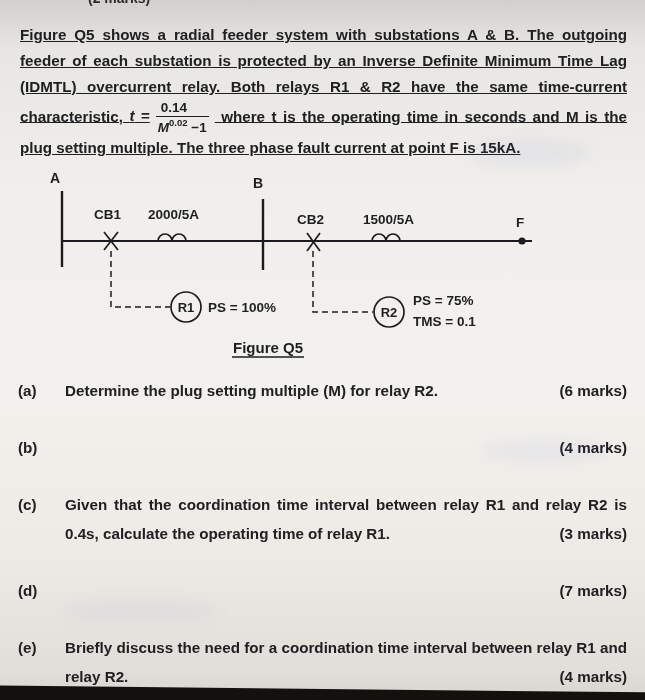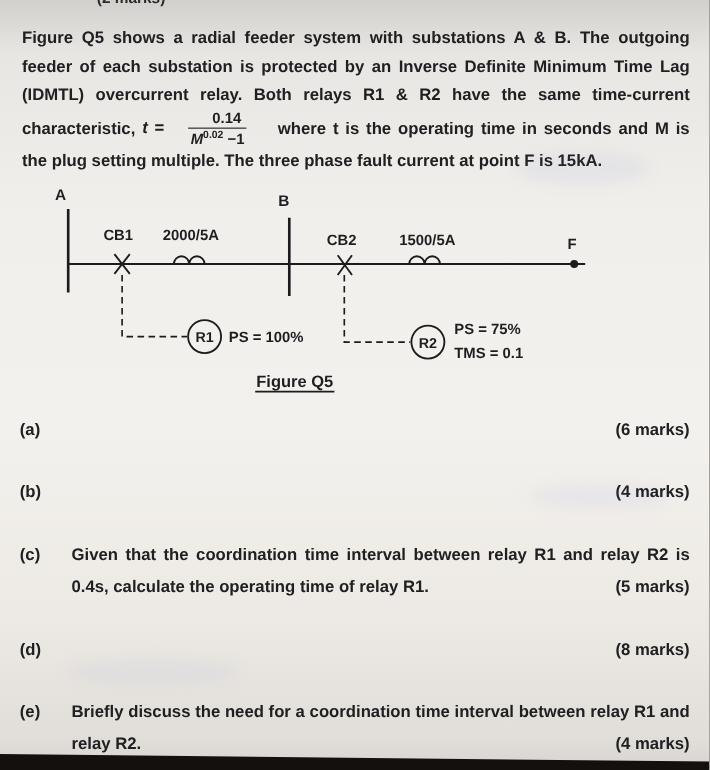--- a/index.html
+++ b/index.html
@@ -13,25 +13,25 @@
     background:linear-gradient(180deg,#d2d0cd 0%,#e8e6e2 7%,#f1efeb 28%,#f3f1ed 55%,#edeae5 80%,#e1ded9 96%,#d8d5d0 100%);
     color:#1d1d1f;
   }
   
   .top-frag{position:absolute;top:0;left:88px;height:9px;overflow:hidden;}
   .top-frag span{display:block;margin-top:-10px;font-size:14px;font-weight:700;color:#2a2a2c;}
 
   .intro{
     margin:22px 18px 0 20px;
     font-size:15.2px;line-height:1.7;font-weight:700;
-    text-align:justify;color:#202022;
+    text-align:justify;color:#202022;text-decoration:underline;
   }
   .frac{
-    display:inline-block;vertical-align:middle;text-align:right;
-    margin:0 22px;line-height:1.2;font-size:13.5px;
+    display:inline-block;vertical-align:middle;text-align:left;
+    margin:0 6px;line-height:1.2;font-size:13.5px;
   }
   .frac .num{display:block;padding:0 5px;border-bottom:1.6px solid #202022;}
   .frac .den{display:block;padding:0 2px;}
   .frac sup{font-size:9.5px;}
   .frac .mvar{font-style:italic;}
   .tvar{font-style:italic;}
 
   .figure-wrap{margin-top:6px;}
   svg text{fill:#1e1e20;font-weight:700;font-family:"Liberation Sans",sans-serif;}
 
@@ -112,43 +112,44 @@
       <text x="268" y="186" font-size="15" text-anchor="middle">Figure Q5</text>
       <line x1="232" y1="190" x2="304" y2="190" stroke="#1c1c1e" stroke-width="1.5"></line>
     </svg>
   </div>
 
   <div class="questions">
 
     <div class="q">
       <span class="qlabel">(a)</span>
       <div class="qbody">
+        <span>Determine the plug setting multiple (M) for relay R2.</span>
         <span class="marks">(6 marks)</span>
       </div>
     </div>
 
     <div class="q">
       <span class="qlabel">(b)</span>
       <div class="qbody">
         <span class="marks">(4 marks)</span>
       </div>
     </div>
 
     <div class="q">
       <span class="qlabel">(c)</span>
       <div class="qbody">
         <span>Given that the coordination time interval between relay R1 and relay R2 is 0.4s, calculate the operating time of relay R1.</span>
-        <span class="marks">(5 marks)</span>
+        <span class="marks">(3 marks)</span>
       </div>
     </div>
 
     <div class="q">
       <span class="qlabel">(d)</span>
       <div class="qbody">
-        <span class="marks">(8 marks)</span>
+        <span class="marks">(7 marks)</span>
       </div>
     </div>
 
     <div class="q">
       <span class="qlabel">(e)</span>
       <div class="qbody">
         <span>Briefly discuss the need for a coordination time interval between relay R1 and relay R2.</span>
         <span class="marks">(4 marks)</span>
       </div>
     </div>

